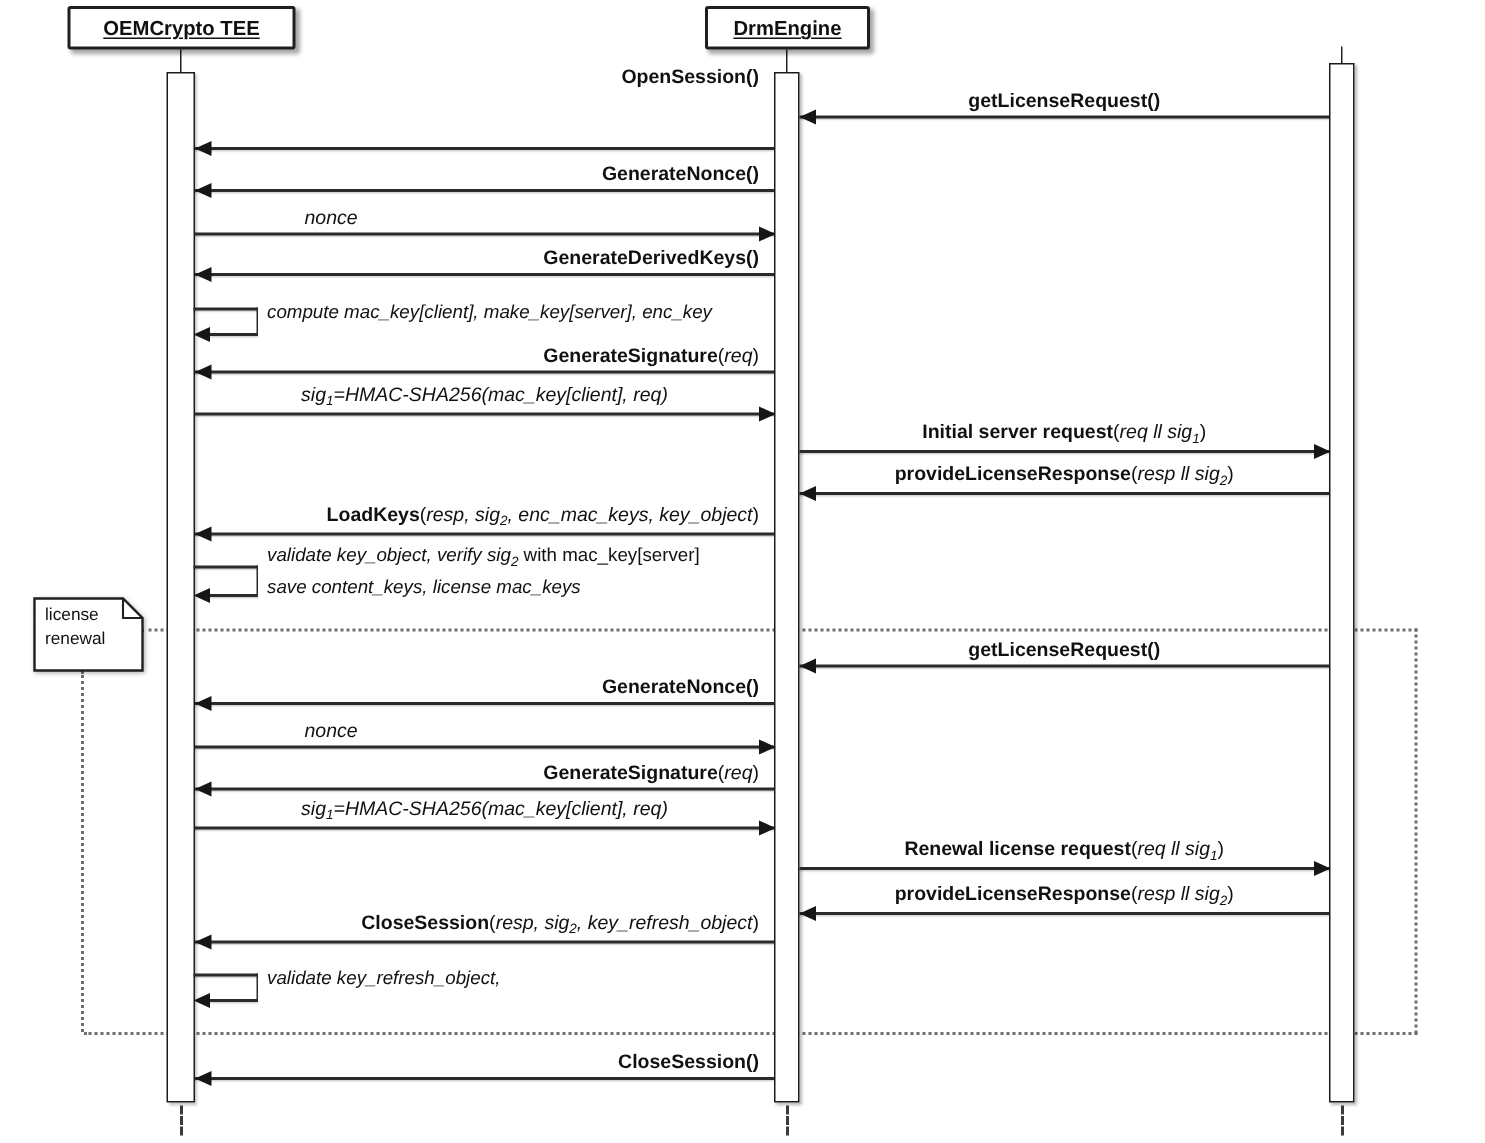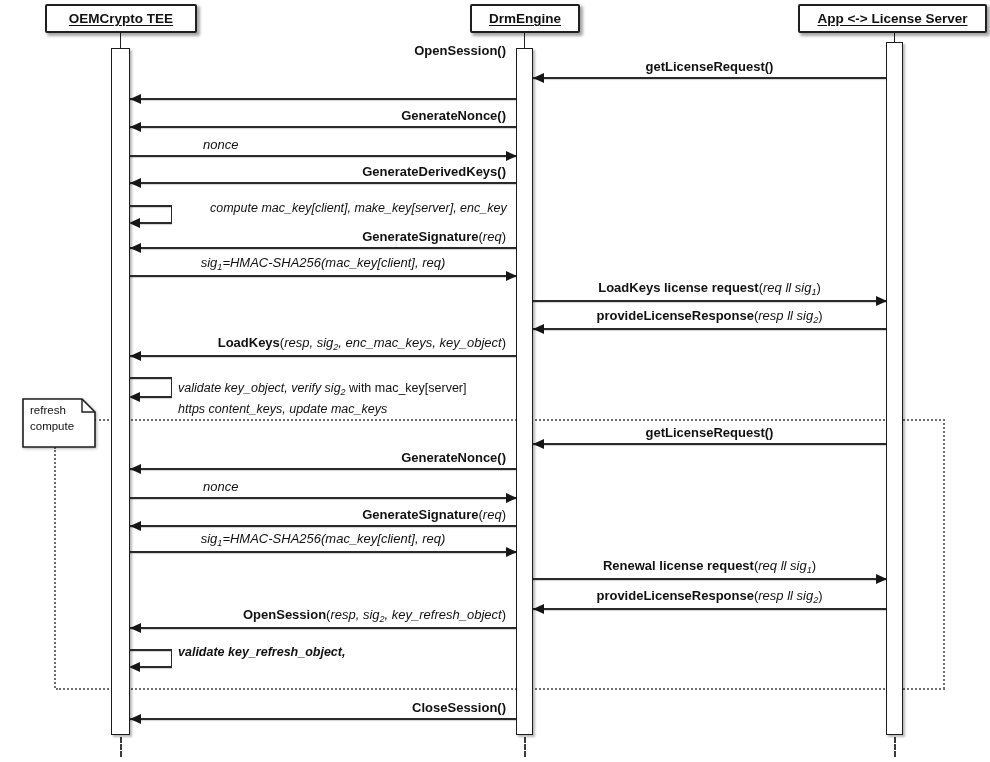--- a/index.html
+++ b/index.html
@@ -55,23 +55,20 @@
 <body>
 
 <div id="stage">
 
   <div class="actor-box" style="left:470px;width:110px;">
     <span class="actor-label">DrmEngine</span>
   </div>
   <div class="actor-box" style="left:45px;width:152px;">
     <span class="actor-label">OEMCrypto TEE</span>
   </div>
-  <div class="actor-box" style="left:798px;width:189px;">
-    <span class="actor-label">App &lt;-&gt; License Server</span>
-  </div>
 
   <div class="tick" style="left:119.5px;top:33px;height:16px;"></div>
   <div class="tick" style="left:523.5px;top:33px;height:16px;"></div>
   <div class="tick" style="left:893.5px;top:31px;height:12px;"></div>
 
   <div class="dot-h" style="left:94px;top:419px;width:851px;"></div>
   <div class="dot-v" style="left:943px;top:419px;height:270px;"></div>
   <div class="dot-h" style="left:56px;top:688px;width:889px;"></div>
   <div class="dot-v" style="left:54px;top:447px;height:241px;"></div>
 
@@ -81,22 +78,22 @@
 
   <div class="tail" style="left:119.5px;top:737px;height:20px;"></div>
   <div class="tail" style="left:523.5px;top:737px;height:20px;"></div>
   <div class="tail" style="left:893.5px;top:737px;height:20px;"></div>
 
   <div id="note">
     <svg width="74" height="50" viewBox="0 0 74 50">
       <path d="M1 1 H60 L73 14 V49 H1 Z" fill="#ffffff" stroke="#1f1f1f" stroke-width="1.6"></path>
       <path d="M60 1 V14 H73" fill="none" stroke="#1f1f1f" stroke-width="1.4"></path>
     </svg>
-    <div class="note-line" style="top:5px;">refresh</div>
-    <div class="note-line" style="top:21px;">compute</div>
+    <div class="note-line" style="top:5px;">license</div>
+    <div class="note-line" style="top:21px;">renewal</div>
   </div>
 
   <div id="layer-messages">
       <div class="msg-line" style="left: 533px; width: 353px; top: 77px;"></div>
       <div class="head-l" style="left: 533px; top: 72.5px;"></div>
       <div class="msg-label" style="bottom: 688px; left: 533px; width: 353px; text-align: center;"><span class="part-b">getLicenseRequest()</span></div>
       <div class="msg-line" style="left: 130px; width: 386px; top: 98px;"></div>
       <div class="head-l" style="left: 130px; top: 93.5px;"></div>
       <div class="msg-label" style="bottom: 704px; right: 484px;"><span class="part-b">OpenSession()</span></div>
       <div class="msg-line" style="left: 130px; width: 386px; top: 126px;"></div>
@@ -109,21 +106,21 @@
       <div class="head-l" style="left: 130px; top: 177.5px;"></div>
       <div class="msg-label" style="bottom: 583px; right: 484px;"><span class="part-b">GenerateDerivedKeys()</span></div>
       <div class="msg-line" style="left: 130px; width: 386px; top: 247px;"></div>
       <div class="head-l" style="left: 130px; top: 242.5px;"></div>
       <div class="msg-label" style="bottom: 518px; right: 484px;"><span class="part-b">GenerateSignature</span><span class="part-n">(</span><span class="part-i">req</span><span class="part-n">)</span></div>
       <div class="msg-line" style="left: 130px; width: 386px; top: 275px;"></div>
       <div class="head-r" style="left: 506px; top: 270.5px;"></div>
       <div class="msg-label" style="bottom: 490px; left: 130px; width: 386px; text-align: center;"><span class="part-i">sig</span><span class="part-sub">1</span><span class="part-i">=HMAC-SHA256(mac_key[client], req)</span></div>
       <div class="msg-line" style="left: 533px; width: 353px; top: 300px;"></div>
       <div class="head-r" style="left: 876px; top: 295.5px;"></div>
-      <div class="msg-label" style="bottom: 465px; left: 533px; width: 353px; text-align: center;"><span class="part-b">LoadKeys license request</span><span class="part-n">(</span><span class="part-i">req ll sig</span><span class="part-sub">1</span><span class="part-n">)</span></div>
+      <div class="msg-label" style="bottom: 465px; left: 533px; width: 353px; text-align: center;"><span class="part-b">Initial server request</span><span class="part-n">(</span><span class="part-i">req ll sig</span><span class="part-sub">1</span><span class="part-n">)</span></div>
       <div class="msg-line" style="left: 533px; width: 353px; top: 328px;"></div>
       <div class="head-l" style="left: 533px; top: 323.5px;"></div>
       <div class="msg-label" style="bottom: 437px; left: 533px; width: 353px; text-align: center;"><span class="part-b">provideLicenseResponse</span><span class="part-n">(</span><span class="part-i">resp ll sig</span><span class="part-sub">2</span><span class="part-n">)</span></div>
       <div class="msg-line" style="left: 130px; width: 386px; top: 355px;"></div>
       <div class="head-l" style="left: 130px; top: 350.5px;"></div>
       <div class="msg-label" style="bottom: 410px; right: 484px;"><span class="part-b">LoadKeys</span><span class="part-n">(</span><span class="part-i">resp, sig</span><span class="part-sub">2</span><span class="part-i">, enc_mac_keys, key_object</span><span class="part-n">)</span></div>
       <div class="msg-line" style="left: 533px; width: 353px; top: 443px;"></div>
       <div class="head-l" style="left: 533px; top: 438.5px;"></div>
       <div class="msg-label" style="bottom: 322px; left: 533px; width: 353px; text-align: center;"><span class="part-b">getLicenseRequest()</span></div>
       <div class="msg-line" style="left: 130px; width: 386px; top: 468px;"></div>
@@ -139,41 +136,41 @@
       <div class="head-r" style="left: 506px; top: 546.5px;"></div>
       <div class="msg-label" style="bottom: 214px; left: 130px; width: 386px; text-align: center;"><span class="part-i">sig</span><span class="part-sub">1</span><span class="part-i">=HMAC-SHA256(mac_key[client], req)</span></div>
       <div class="msg-line" style="left: 533px; width: 353px; top: 578px;"></div>
       <div class="head-r" style="left: 876px; top: 573.5px;"></div>
       <div class="msg-label" style="bottom: 187px; left: 533px; width: 353px; text-align: center;"><span class="part-b">Renewal license request</span><span class="part-n">(</span><span class="part-i">req ll sig</span><span class="part-sub">1</span><span class="part-n">)</span></div>
       <div class="msg-line" style="left: 533px; width: 353px; top: 608px;"></div>
       <div class="head-l" style="left: 533px; top: 603.5px;"></div>
       <div class="msg-label" style="bottom: 157px; left: 533px; width: 353px; text-align: center;"><span class="part-b">provideLicenseResponse</span><span class="part-n">(</span><span class="part-i">resp ll sig</span><span class="part-sub">2</span><span class="part-n">)</span></div>
       <div class="msg-line" style="left: 130px; width: 386px; top: 627px;"></div>
       <div class="head-l" style="left: 130px; top: 622.5px;"></div>
-      <div class="msg-label" style="bottom: 138px; right: 484px;"><span class="part-b">OpenSession</span><span class="part-n">(</span><span class="part-i">resp, sig</span><span class="part-sub">2</span><span class="part-i">, key_refresh_object</span><span class="part-n">)</span></div>
+      <div class="msg-label" style="bottom: 138px; right: 484px;"><span class="part-b">CloseSession</span><span class="part-n">(</span><span class="part-i">resp, sig</span><span class="part-sub">2</span><span class="part-i">, key_refresh_object</span><span class="part-n">)</span></div>
       <div class="msg-line" style="left: 130px; width: 386px; top: 718px;"></div>
       <div class="head-l" style="left: 130px; top: 713.5px;"></div>
       <div class="msg-label" style="bottom: 47px; right: 484px;"><span class="part-b">CloseSession()</span></div>
       <div class="msg-line" style="left: 129px; width: 43px; top: 205px;"></div>
       <div class="vline" style="left: 170.5px; top: 205px; height: 17px;"></div>
       <div class="msg-line" style="left: 140px; width: 32px; top: 222px;"></div>
       <div class="head-l" style="left: 129px; top: 217.5px;"></div>
-      <div class="self-label" style="left: 178px; top: 200px; margin-left: 32px;">
+      <div class="self-label" style="left: 178px; top: 200px;">
         <div><span class="part-i">compute mac_key[client], make_key[server], enc_key</span></div>
       </div>
       <div class="msg-line" style="left: 129px; width: 43px; top: 377px;"></div>
       <div class="vline" style="left: 170.5px; top: 377px; height: 19px;"></div>
       <div class="msg-line" style="left: 140px; width: 32px; top: 396px;"></div>
       <div class="head-l" style="left: 129px; top: 391.5px;"></div>
-      <div class="self-label" style="left: 178px; top: 380px;">
+      <div class="self-label" style="left: 178px; top: 362px;">
         <div><span class="part-i">validate key_object, verify sig</span><span class="part-sub">2</span><span class="part-n"> with mac_key[server]</span></div>
-        <div><span class="part-i">https content_keys, update mac_keys</span></div>
+        <div><span class="part-i">save content_keys, license mac_keys</span></div>
       </div>
       <div class="msg-line" style="left: 129px; width: 43px; top: 649px;"></div>
       <div class="vline" style="left: 170.5px; top: 649px; height: 17px;"></div>
       <div class="msg-line" style="left: 140px; width: 32px; top: 666px;"></div>
       <div class="head-l" style="left: 129px; top: 661.5px;"></div>
-      <div class="self-label" style="left: 178px; top: 644px; font-weight: bold;">
+      <div class="self-label" style="left: 178px; top: 644px;">
         <div><span class="part-i">validate key_refresh_object,</span></div>
       </div>
     </div>
 
 </div>
 
 </body></html>

